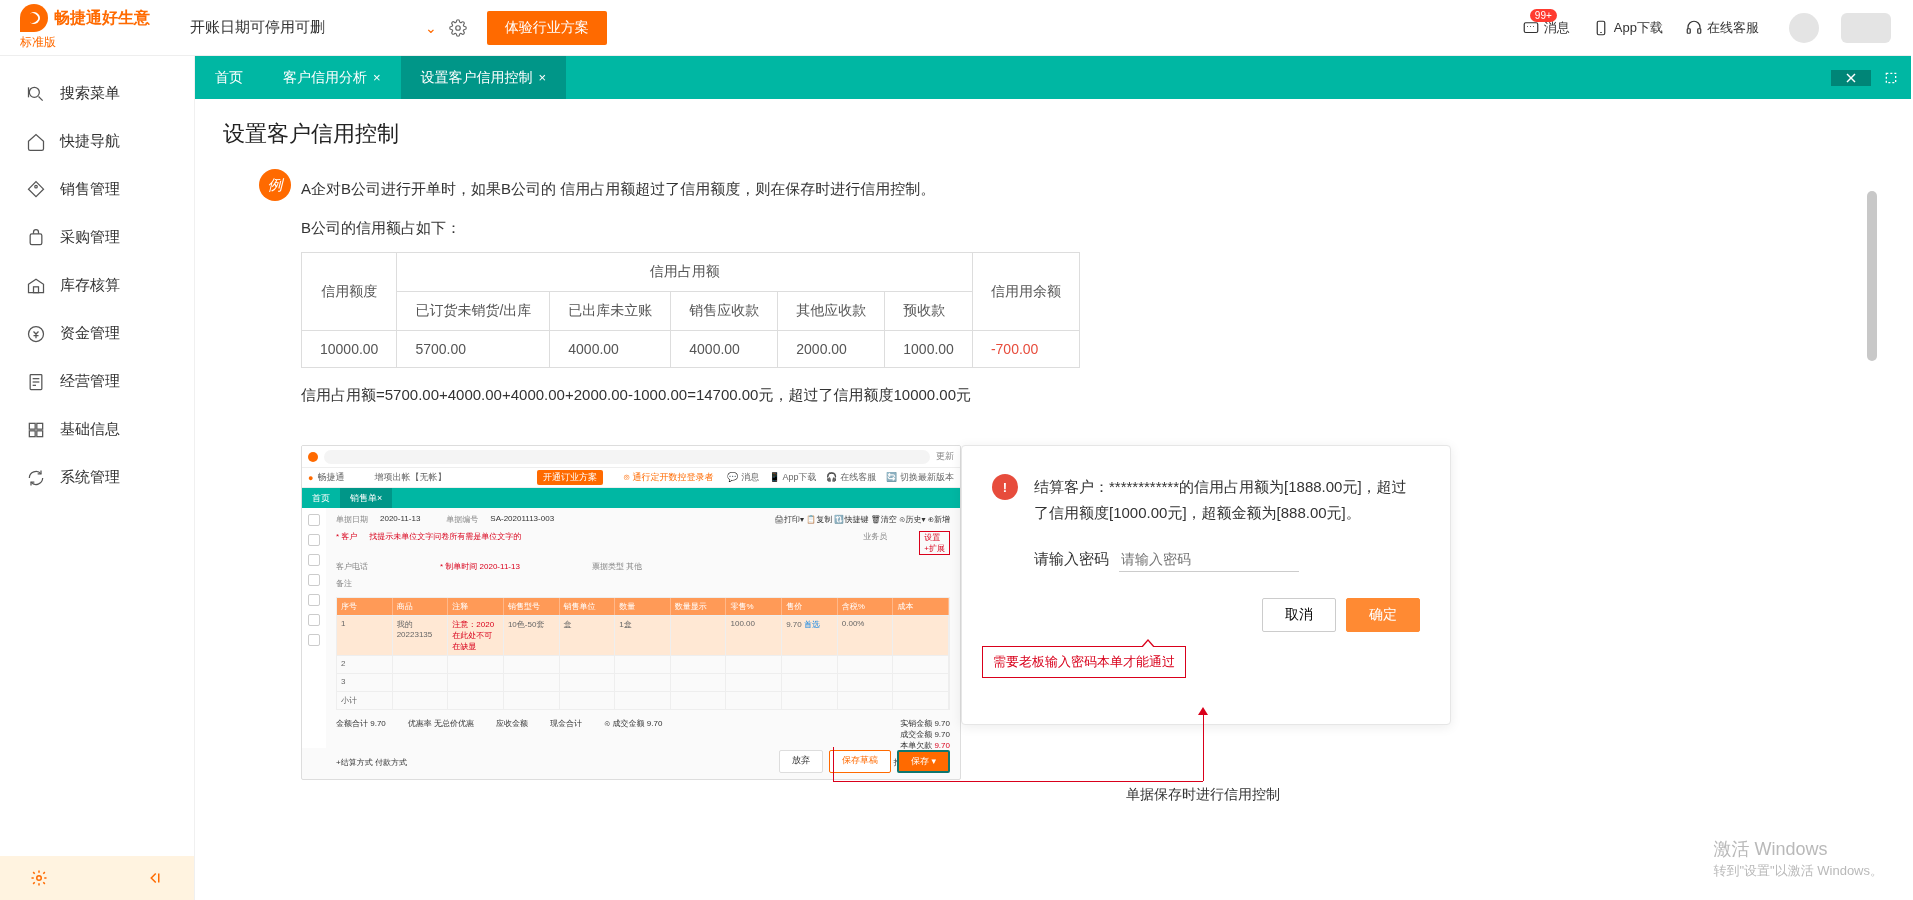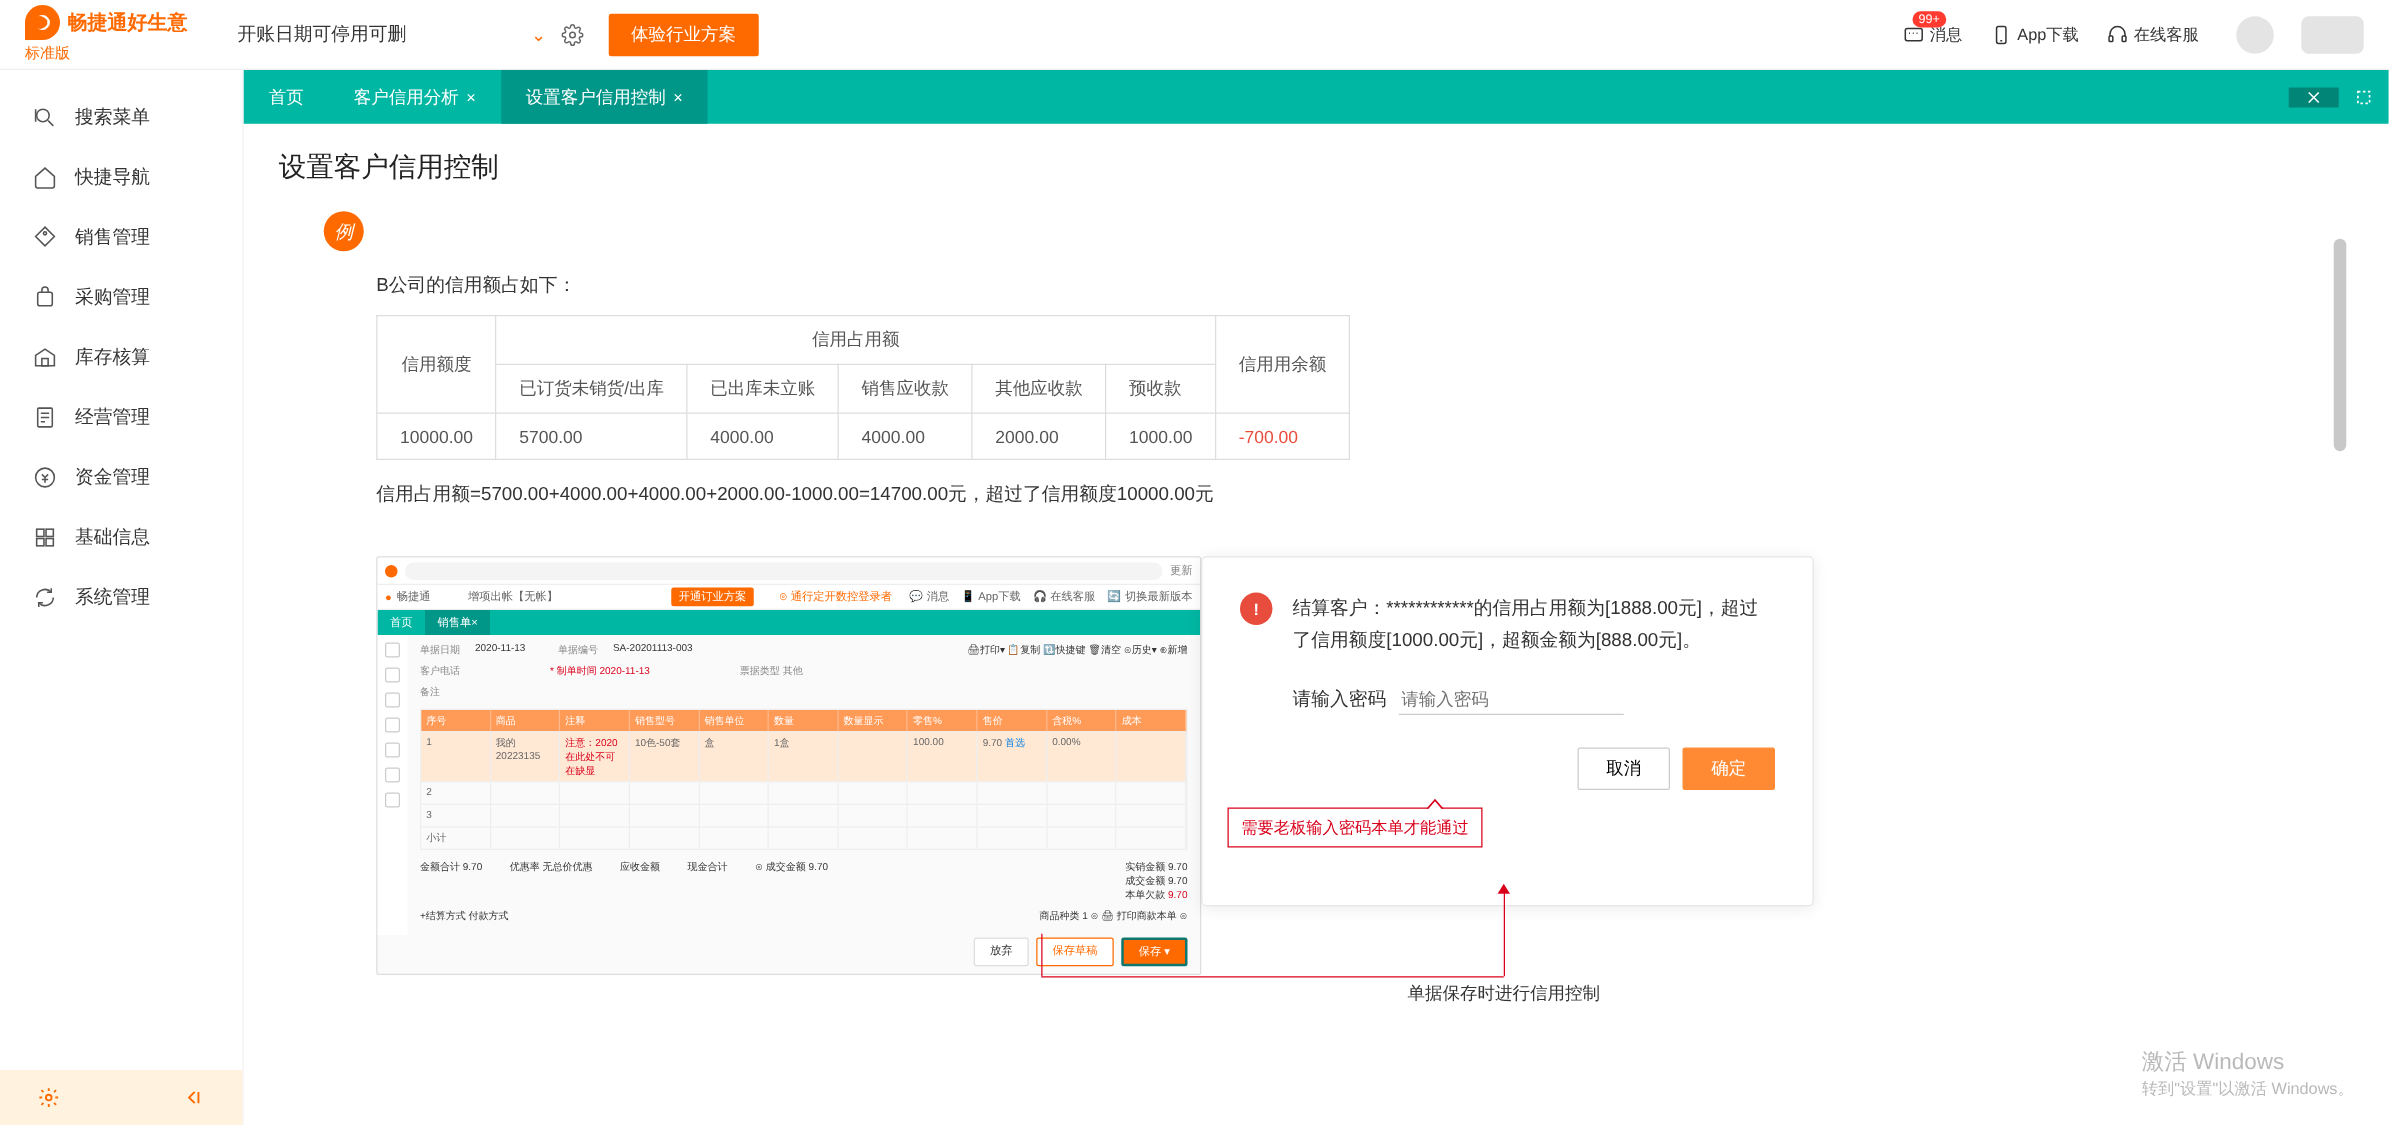--- a/index.html
+++ b/index.html
@@ -198,33 +198,33 @@
         </div>
       <div class="side-item">
           <svg viewBox="0 0 24 24">
             <path d="M3 10l9-6 9 6v10H3z"></path>
             <rect x="9" y="13" width="6" height="7"></rect>
           </svg>
           <span>库存核算</span>
         </div>
       <div class="side-item">
           <svg viewBox="0 0 24 24">
+            <circle cx="12" cy="12" r="9"></circle>
+            <path d="M9 9l3 3 3-3M12 12v5M9 14h6"></path>
+          </svg>
+          <span>资金管理</span>
+        </div>
+      <div class="side-item">
+          <svg viewBox="0 0 24 24">
             <rect x="5" y="3" width="14" height="18" rx="1"></rect>
             <line x1="8" y1="8" x2="16" y2="8"></line>
             <line x1="8" y1="12" x2="16" y2="12"></line>
             <line x1="8" y1="16" x2="12" y2="16"></line>
           </svg>
           <span>经营管理</span>
-        </div>
-      <div class="side-item">
-          <svg viewBox="0 0 24 24">
-            <circle cx="12" cy="12" r="9"></circle>
-            <path d="M9 9l3 3 3-3M12 12v5M9 14h6"></path>
-          </svg>
-          <span>资金管理</span>
         </div>
       <div class="side-item">
           <svg viewBox="0 0 24 24">
             <rect x="4" y="4" width="7" height="7"></rect>
             <rect x="13" y="4" width="7" height="7"></rect>
             <rect x="4" y="13" width="7" height="7"></rect>
             <rect x="13" y="13" width="7" height="7"></rect>
           </svg>
           <span>基础信息</span>
         </div>
@@ -279,20 +279,21 @@
       <div class="page-title">设置客户信用控制</div>
 
       <div class="content-wrap">
         <div class="content-card">
           <div class="scrollbar">
               <div class="scroll-thumb"></div>
             </div>
 
           <div class="example-row">
             <div class="ex-badge">例</div>
+            <div class="ex-text">A企对B公司进行开单时，如果B公司的 信用占用额超过了信用额度，则在保存时进行信用控制。</div>
           </div>
           <div class="credit-line">B公司的信用额占如下：</div>
 
           <table class="table">
             <tbody>
                 <tr class="credit-cell">
               <th rowspan="2">信用额度</th>
               <th colspan="5">信用占用额</th>
               <th rowspan="2">信用用余额</th>
             </tr>
@@ -351,20 +352,27 @@
                     <div></div>
                   </div>
                 <div class="shot-main">
                   <div class="shot-row">
                       <span class="shot-label">单据日期</span>
                       <span>2020-11-13</span>
                       <span class="shot-label" style="margin-left:14px;">单据编号</span>
                       <span>SA-20201113-003</span>
                       <div style="flex:1"></div>
                       <span>🖨打印▾ 📋复制 🔃快捷键 🗑清空 ⊙历史▾ ⊕新增</span>
+                    </div>
+                  <div class="shot-row">
+                      <span class="shot-label" style="color:#d9001b;">* <span>客户</span></span>
+                      <span style="color:#d9001b;">找提示未单位文字问卷所有需是单位文字的</span>
+                      <div style="flex:1"></div>
+                      <span class="shot-label">业务员</span>
+                      <span style="border:1px solid #d9001b;color:#d9001b;padding:0 4px;margin-left:20px;">设置<br>+扩展</span>
                     </div>
                   <div class="shot-row">
                       <span class="shot-label">客户电话</span>
                       <span style="margin-left:60px;color:#d9001b;">* 制单时间 2020-11-13</span>
                       <span style="margin-left:60px;" class="shot-label">票据类型 其他</span>
                     </div>
                   <div class="shot-row">
                       <span class="shot-label">备注</span>
                     </div>
                   <div class="shot-table">

